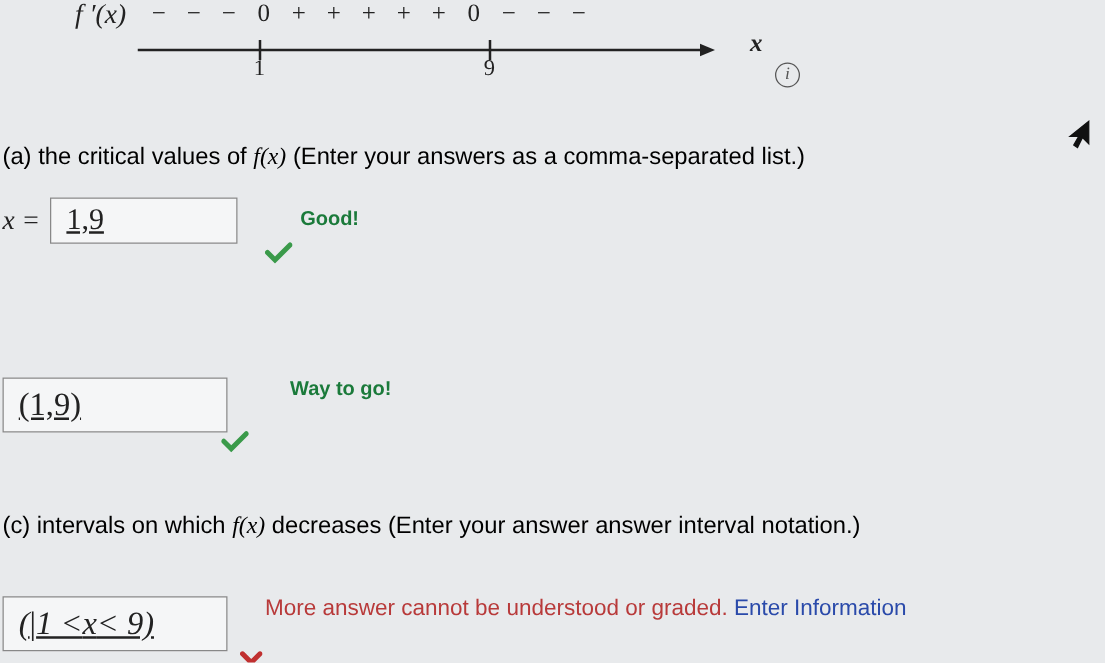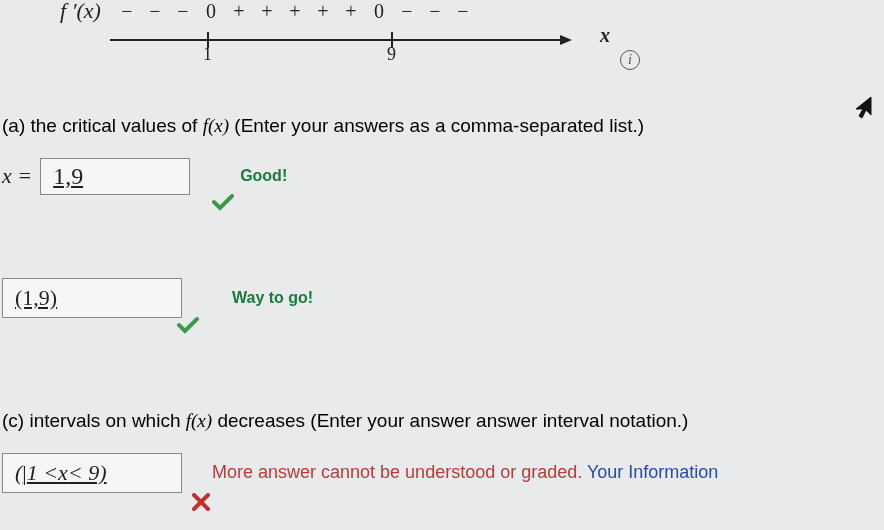--- a/index.html
+++ b/index.html
@@ -111,21 +111,21 @@
       background: #f5f6f7;
       font-family: 'Times New Roman', serif;
       font-size: 24px;
       padding: 4px 12px;
       min-width: 150px;
       min-height: 36px;
       display: inline-flex;
       align-items: center;
       text-decoration: underline;
     }
-    .answer-box-wide { min-width: 180px; padding: 6px 12px; font-size: 22px; }
+    .answer-box-wide { min-width: 180px; padding: 6px 12px; font-size: 26px; margin-top: 24px; }
     .feedback-good {
       color: #1a7a3a;
       font-weight: bold;
       font-size: 16px;
       margin-left: 50px;
     }
     .feedback-bad-text { color: #b83a3a; font-size: 18px; margin-left: 30px; }
     .feedback-link { color: #2a4aaa; }
     .check {
       color: #3a9a4a;
@@ -212,21 +212,21 @@
 </div>
 
 <div class="part part-c">
   <div class="prompt">
     <span>(c)</span>
     <span>intervals on which </span><span class="fx">f(x)</span><span> decreases (Enter your answer answer interval notation.)</span>
   </div>
   <div class="answer-row">
     <span class="answer-box answer-box-wide" style="font-style:italic">(<span style="font-style:normal">|</span>1 &lt; <span>x</span> &lt; 9)</span>
     <span class="feedback-bad-text">
-      <span>More answer cannot be understood or graded. </span><span class="feedback-link">Your Information</span>
+      <span>More answer cannot be understood or graded. </span><span class="feedback-link">Enter Information</span>
     </span>
     <span class="cross" style="left:190px">
       <svg width="18" height="18">
           <path d="M2 2 L16 16 M16 2 L2 16" stroke="#c03030" stroke-width="4" stroke-linecap="round"></path>
         </svg>
     </span>
   </div>
 </div>
 
 </body></html>

